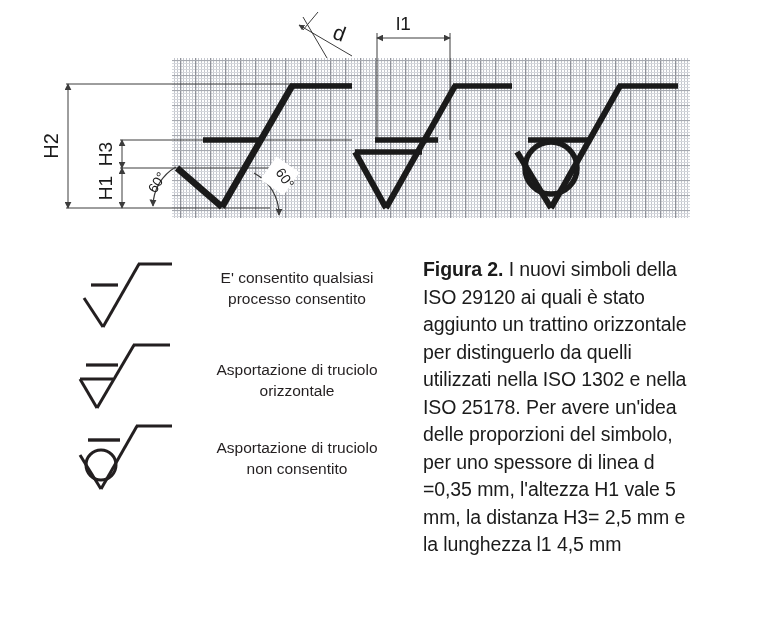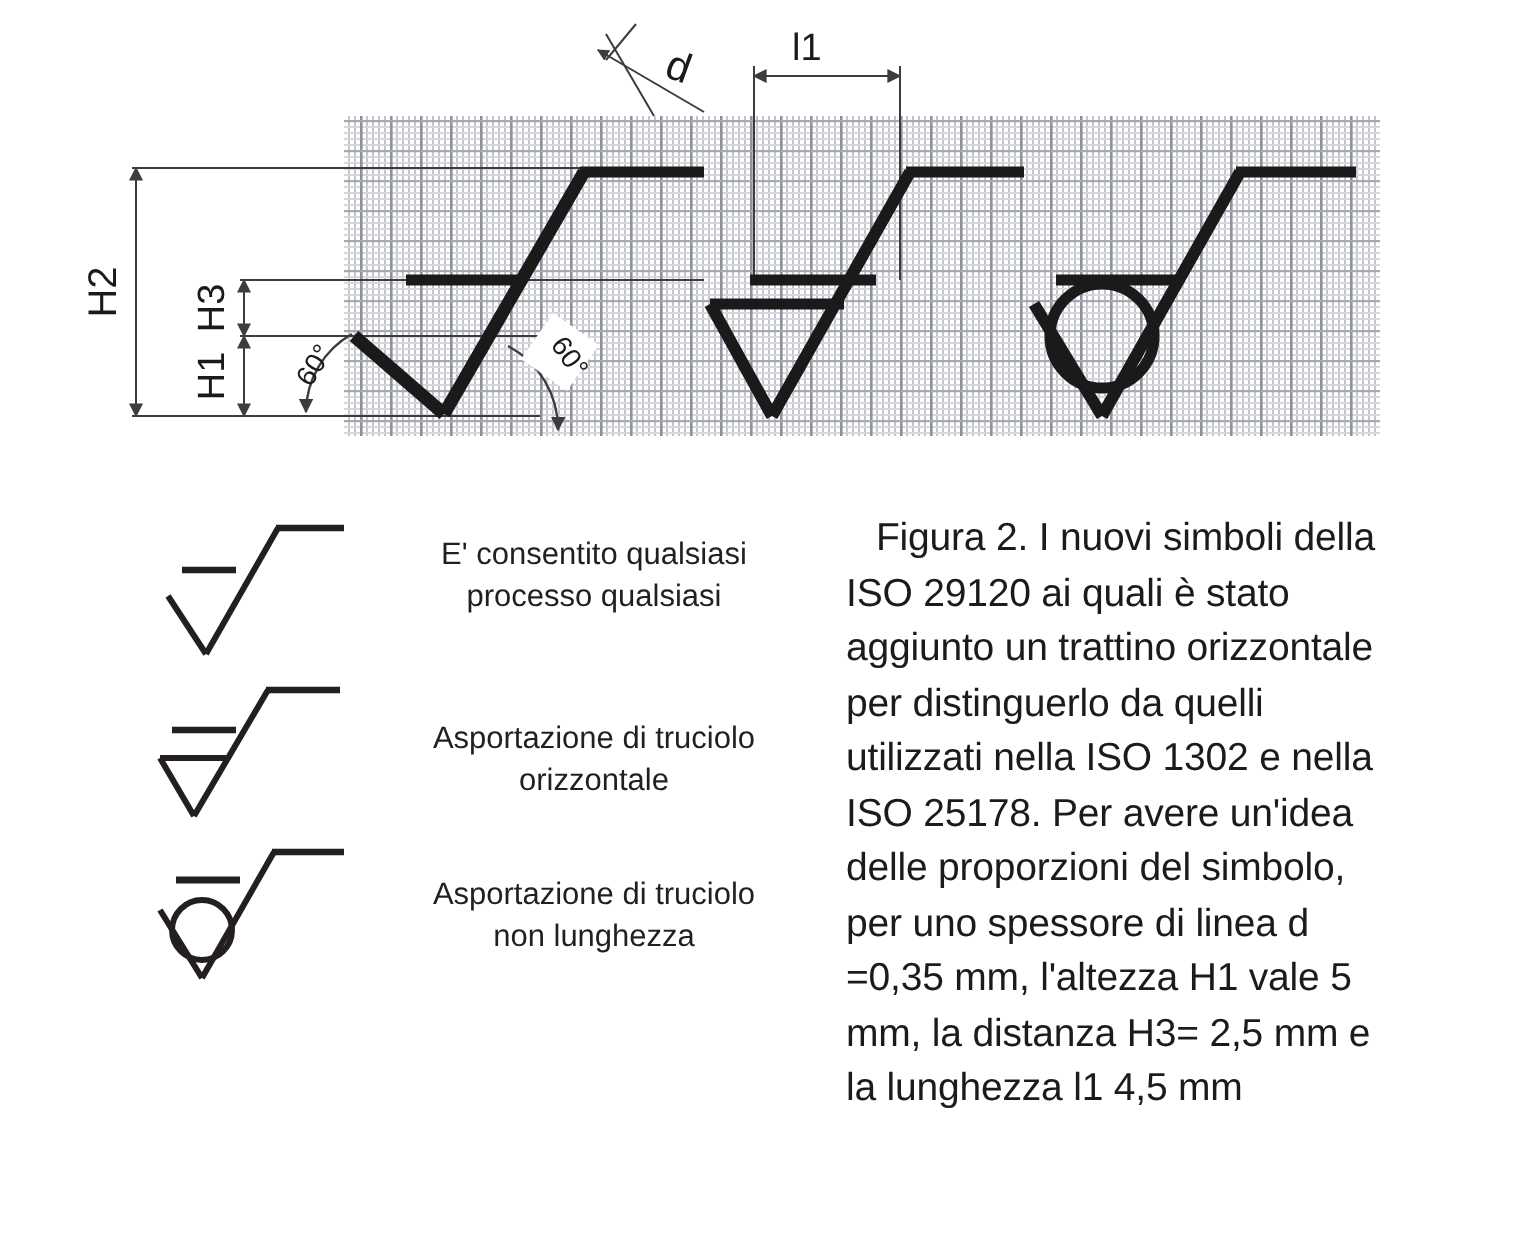--- a/index.html
+++ b/index.html
@@ -31,22 +31,21 @@
     left: 423px;
     top: 256px;
     width: 268px;
     font-family: "Liberation Sans", sans-serif;
     font-size: 19.5px;
     line-height: 27.5px;
     color: #1b1b1b;
     letter-spacing: -0.1px;
   }
   .caption-lead {
-    font-weight: normal;
-    margin-left: 15px;
+    font-weight: bold;
   }
   .legend-text {
     position: absolute;
     font-family: "Liberation Sans", sans-serif;
     font-size: 15.5px;
     line-height: 21px;
     color: #231f20;
     text-align: center;
     width: 210px;
   }
@@ -188,28 +187,28 @@
 
     <g font-family="Liberation Sans, sans-serif" fill="#1a1a1a">
       <text x="161" y="185" font-size="14" text-anchor="middle" transform="rotate(-58 161 185)">60°</text>
       <rect x="266" y="162" width="28" height="28" fill="#ffffff" transform="rotate(35 280 176)"></rect>
       <text x="281" y="181" font-size="14" text-anchor="middle" transform="rotate(55 281 181)">60°</text>
     </g>
   </svg>
 
   <div class="legend-text legend-text-0">
     <div>E' consentito qualsiasi</div>
-    <div>processo qualsiasi</div>
+    <div>processo consentito</div>
   </div>
   <div class="legend-text legend-text-1">
     <div>Asportazione di truciolo</div>
     <div>orizzontale</div>
   </div>
   <div class="legend-text legend-text-2">
     <div>Asportazione di truciolo</div>
-    <div>non lunghezza</div>
+    <div>non consentito</div>
   </div>
 
   <div class="caption-block">
     <span class="caption-lead">Figura 2.</span><span> I nuovi simboli della ISO 29120 ai quali è stato aggiunto un trattino orizzontale per distinguerlo da quelli utilizzati nella ISO 1302 e nella ISO 25178. Per avere un'idea delle proporzioni del simbolo, per uno spessore di linea d =0,35 mm, l'altezza H1 vale 5 mm, la distanza H3= 2,5 mm e la lunghezza l1 4,5 mm</span>
   </div>
 
 </div>
 
 </body></html>

